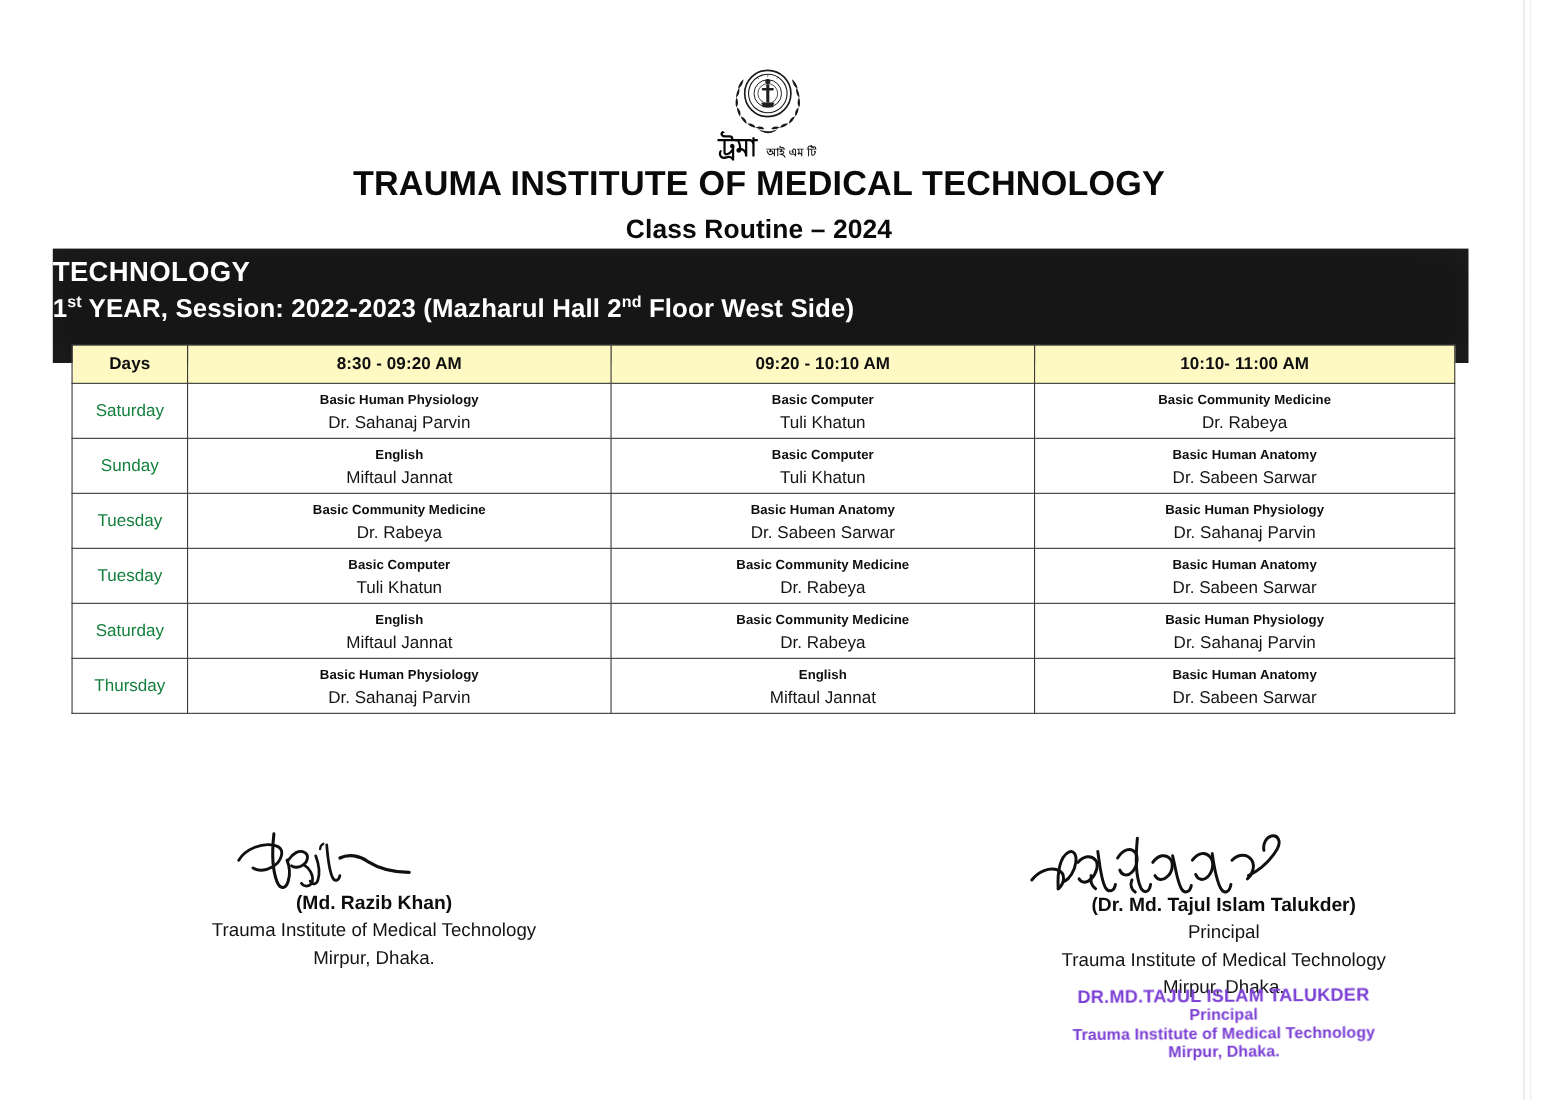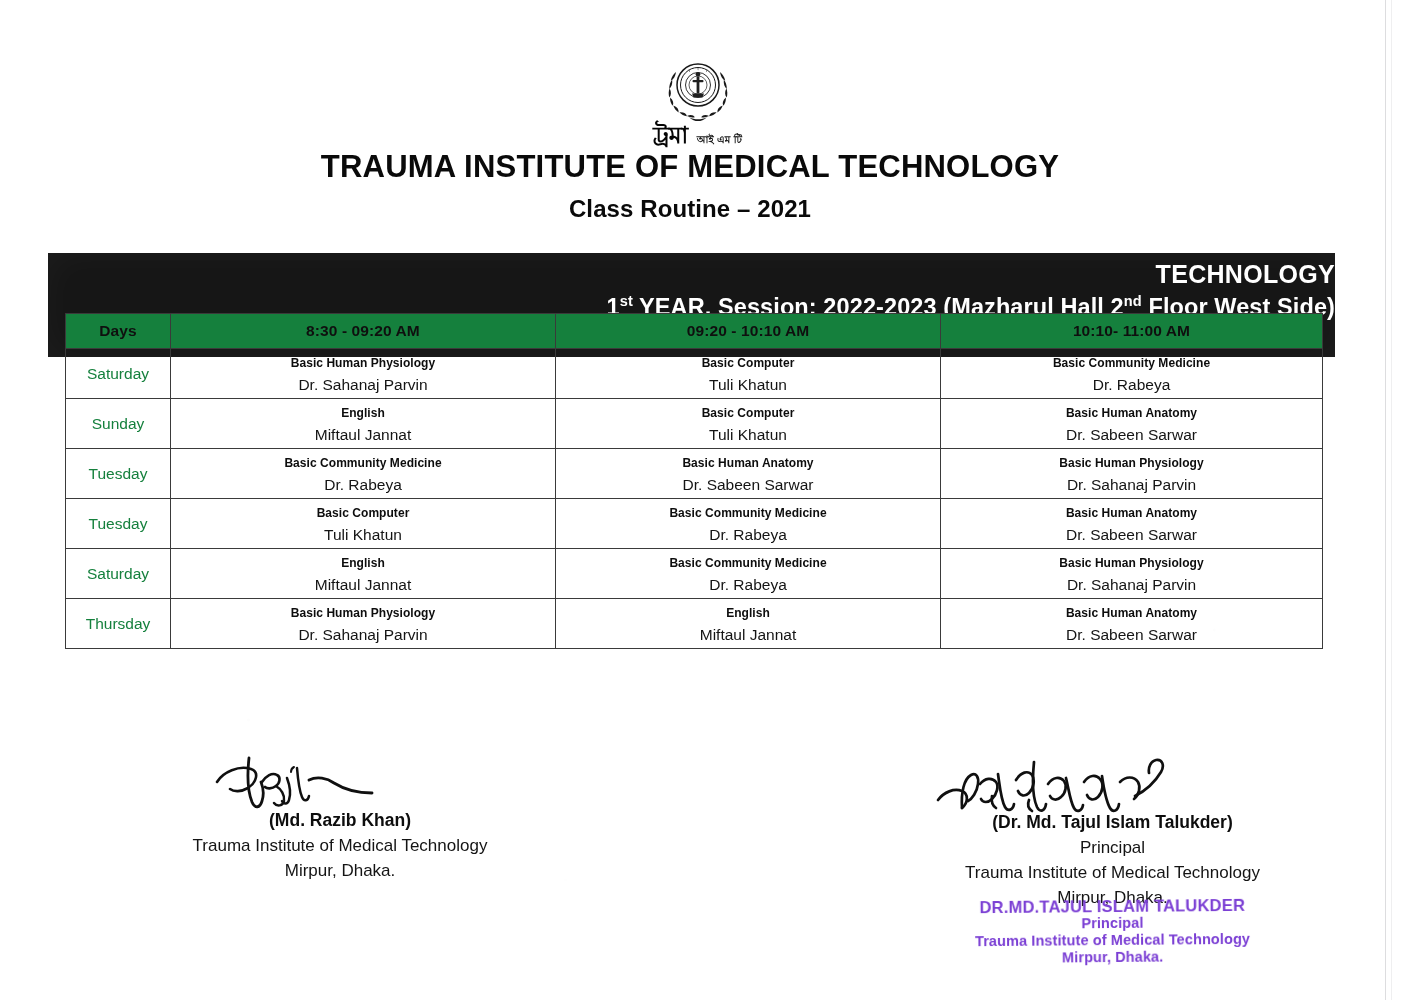--- a/index.html
+++ b/index.html
@@ -102,23 +102,22 @@
   .banner {
     position: absolute;
     left: 48px;
     top: 226px;
     width: 1287px;
     height: 104px;
     background: #161616;
     color: #ffffff;
     box-sizing: border-box;
     padding-top: 4px;
-    text-align: right;
+    text-align: left;
     box-shadow: inset 0 0 38px rgba(255,255,255,.035);
-    margin-top: 27px;
   }
   .banner .b-line1 {
     font-size: 25px;
     font-weight: 700;
     line-height: 34px;
     letter-spacing: .3px;
   }
   .banner .b-line2 {
     font-size: 23.5px;
     font-weight: 700;
@@ -141,21 +140,21 @@
     table-layout: fixed;
   }
   .routine-table th,
   .routine-table td {
     border: 1px solid #3a3a3a;
     text-align: center;
     vertical-align: middle;
     padding: 0;
   }
   .routine-table th {
-    background: #15803d;
+    background: #fef9c3;
     height: 34px;
     font-size: 15.5px;
     font-weight: 700;
     color: #0f0f0f;
     letter-spacing: .1px;
   }
   .routine-table th.days-th { font-size: 15.5px; }
   .col-days  { width: 105px; }
   .col-slot1 { width: 385px; }
   .col-slot2 { width: 385px; }
@@ -288,21 +287,21 @@
         <path d="M30 62.2c3 2.6 6 3.9 9 3.9s6-1.3 9-3.9c-3 1.4-6 2.1-9 2.1s-6-.7-9-2.1z" fill="#181818"></path>
       </svg>
     </div>
     <div class="bengali">
       <span class="big">ট্রমা</span>
       <span class="small">আই এম টি</span>
     </div>
   </div>
 
   <div class="org-title">TRAUMA INSTITUTE OF MEDICAL TECHNOLOGY</div>
-  <div class="routine-title">Class Routine – 2021</div>
+  <div class="routine-title">Class Routine – 2024</div>
 
   <div class="banner">
     <div class="b-line1">TECHNOLOGY</div>
     <div class="b-line2"><span>1</span><sup>st</sup><span> YEAR, Session: 2022-2023 (Mazharul Hall 2</span><sup>nd</sup><span> Floor West Side)</span></div>
   </div>
 
   <table class="routine-table">
     <colgroup>
       <col class="col-days">
       <col class="col-slot1">

